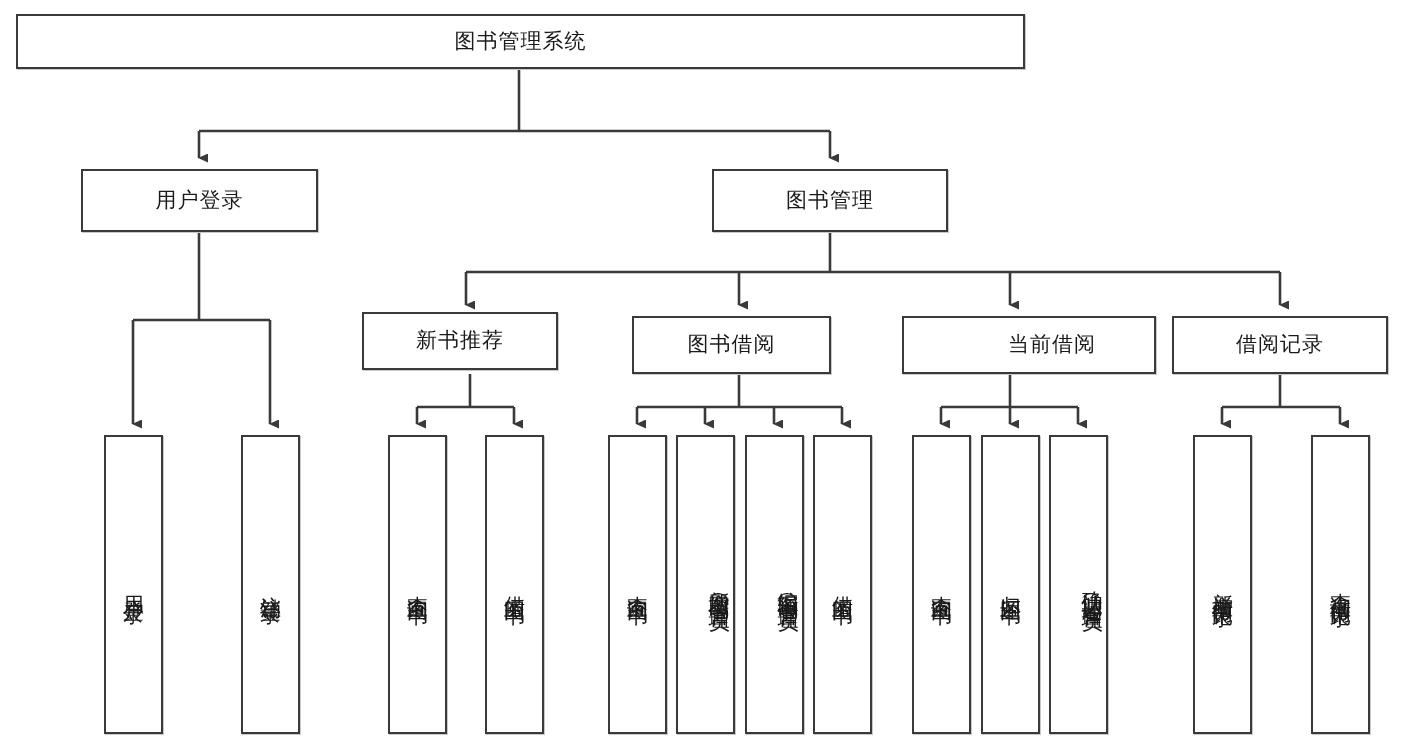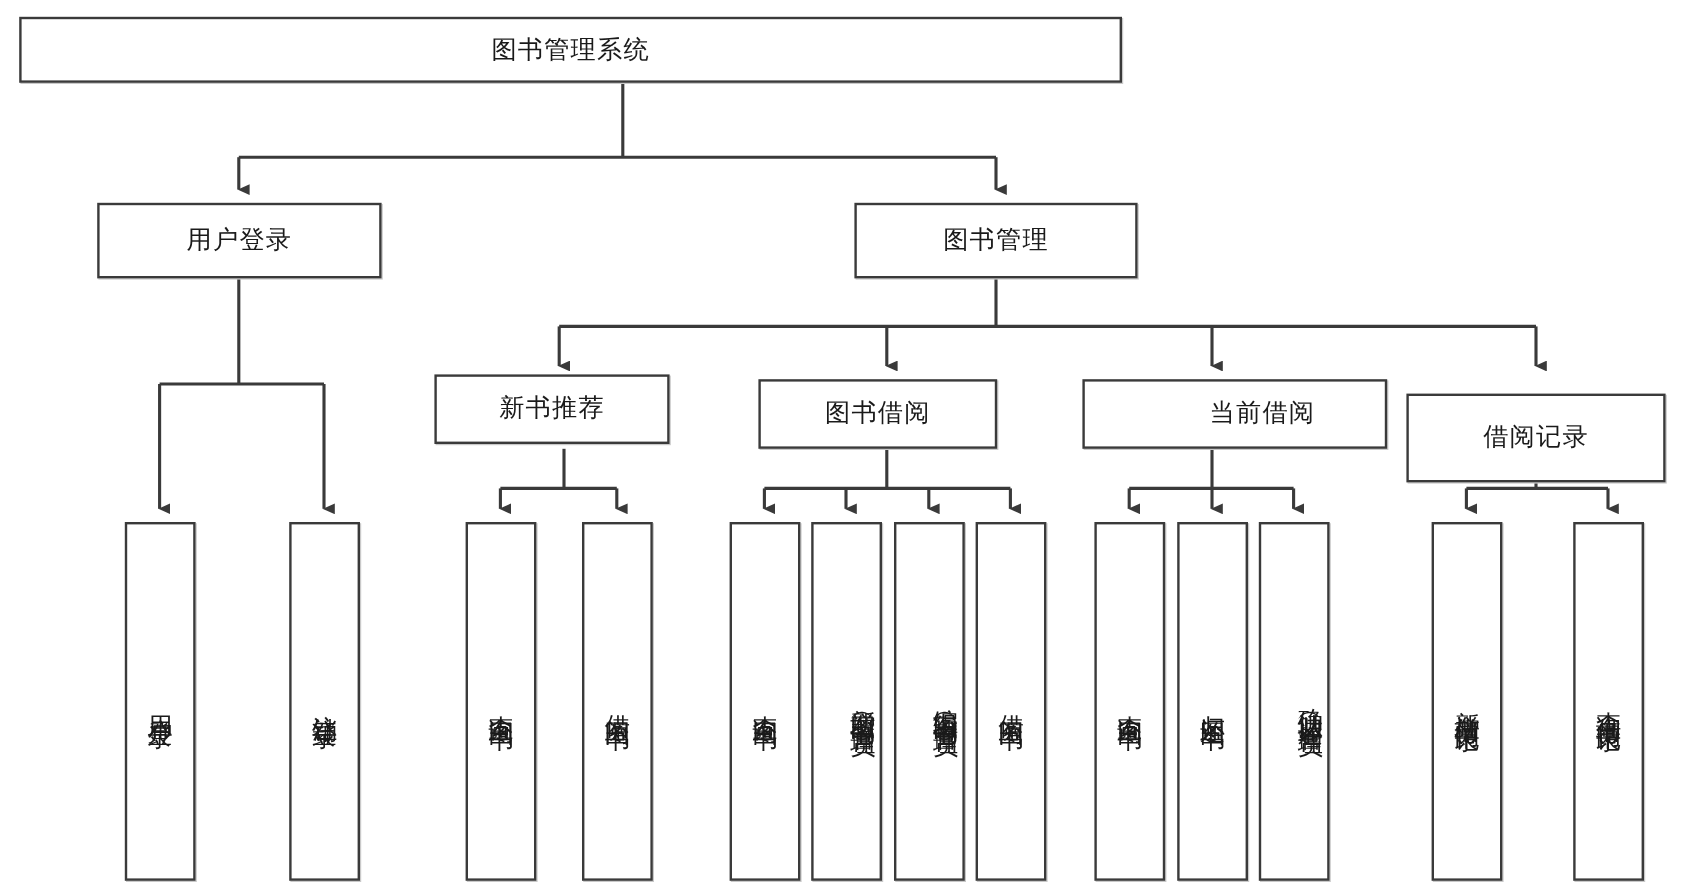--- a/index.html
+++ b/index.html
@@ -121,41 +121,41 @@
       <path d="M1010,407 L1010,424" marker-end="url(#arr)"></path>
       <path d="M1078,407 L1078,424" marker-end="url(#arr)"></path>
 
       <path d="M1280,374 L1280,407"></path>
       <path d="M1222,407 L1340,407"></path>
       <path d="M1222,407 L1222,424" marker-end="url(#arr)"></path>
       <path d="M1340,407 L1340,424" marker-end="url(#arr)"></path>
     </g>
   </svg>
 
-  <div class="node h" style="left:16px; top:14px; width:919px; height:55px;">
+  <div class="node h" style="left:16px; top:14px; width:1009px; height:55px;">
     <span>图书管理系统</span>
   </div>
 
   <div class="node h" style="left:81px; top:169px; width:237px; height:63px;">
     <span>用户登录</span>
   </div>
   <div class="node h" style="left:712px; top:169px; width:236px; height:63px;justify-content:center;">
     <span>图书管理</span>
   </div>
 
   <div class="node h" style="left:362px; top:312px; width:196px; height:58px;">
     <span>新书推荐</span>
   </div>
   <div class="node h" style="left:632px; top:316px; width:199px; height:58px;">
     <span>图书借阅</span>
   </div>
   <div class="node h" style="left:902px; top:316px; width:254px; height:58px;padding-left:46px;">
     <span>当前借阅</span>
   </div>
-  <div class="node h" style="left:1172px; top:328px; width:216px; height:74px;text-align:center;">
+  <div class="node h" style="left:1172px; top:316px; width:216px; height:58px;text-align:center;">
     <span>借阅记录</span>
   </div>
 
   <div class="node v center" style="left:104px; top:435px; width:59px; height:299px;">
     <span class="vtxt">用户登录</span>
   </div>
   <div class="node v center" style="left:241px; top:435px; width:59px; height:299px;">
     <span class="vtxt">注销登录</span>
   </div>
 

